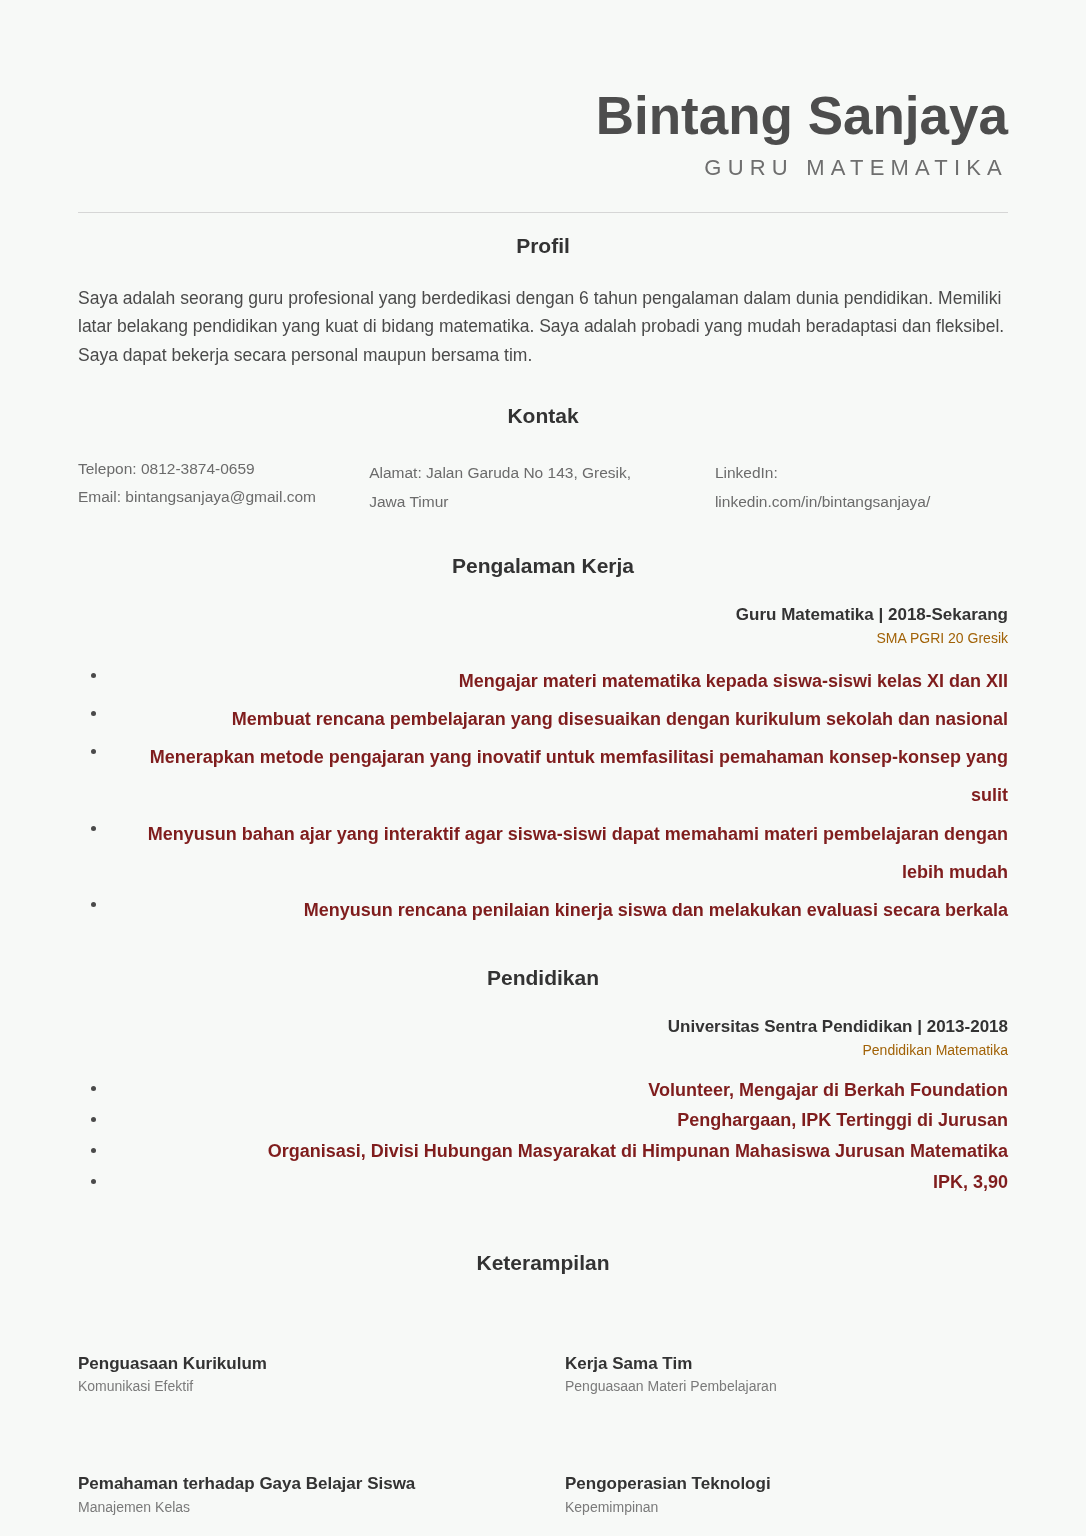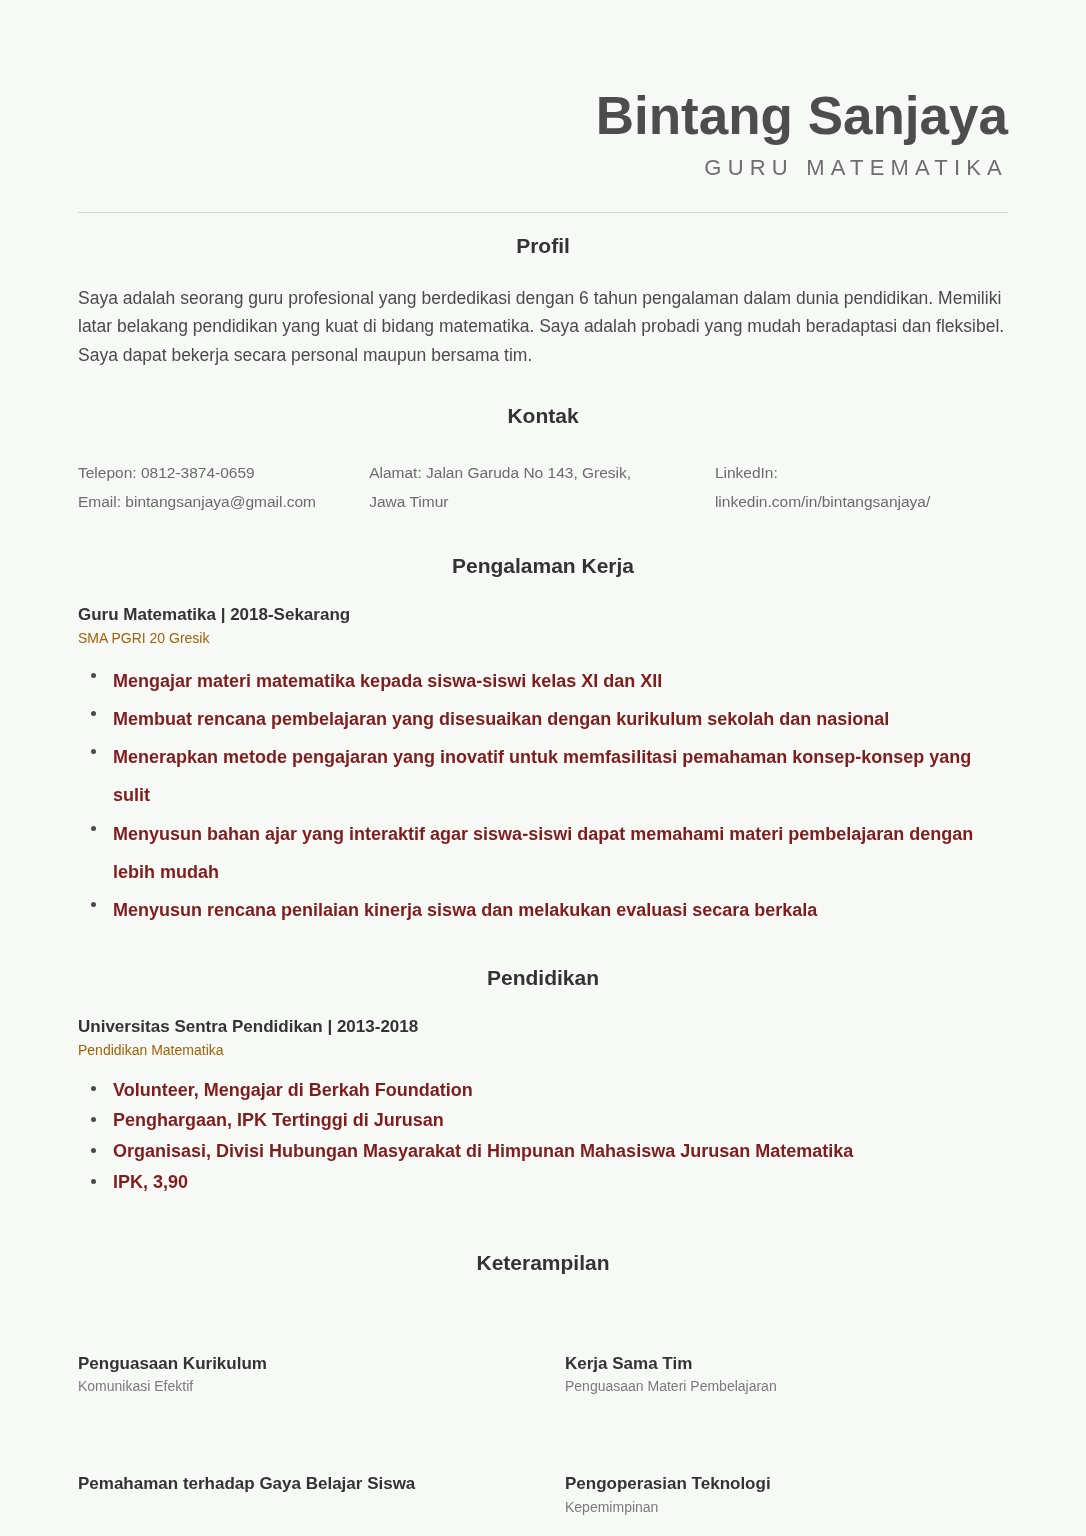--- a/index.html
+++ b/index.html
@@ -76,35 +76,35 @@
     text-align: left;
   }
 
   
   .kontak {
     margin-top: 34px;
   }
   .kontak-cols {
     margin-top: 22px;
     display: flex;
-    align-items: flex-end;
+    align-items: center;
   }
   .kontak-col {
     font-size: 15.5px;
     line-height: 1.85;
     color: #6b6b6b;
   }
   .kontak-col.c1 { width: 306px; padding-top: 0; }
   .kontak-col.c2 { width: 316px; padding-top: 9px; }
   .kontak-col.c3 { width: 308px; padding-top: 9px; margin-left: 45px; }
   .kontak-line { white-space: normal; }
 
   
   .block { margin-top: 36px; }
-  .entry { margin-top: 26px; }
+  .entry { margin-top: 26px; text-align: right; }
   .entry-title {
     font-size: 17px;
     font-weight: bold;
     color: #333333;
     line-height: 1.35;
   }
   .entry-sub {
     font-size: 14px;
     color: #a16207;
     line-height: 1.45;
@@ -245,20 +245,21 @@
         <div class="skill-sub">Komunikasi Efektif</div>
       </div>
 
       <div class="skill-cell right">
         <div class="skill-name">Kerja Sama Tim</div>
         <div class="skill-sub">Penguasaan Materi Pembelajaran</div>
       </div>
 
       <div class="skill-cell left">
         <div class="skill-name">Pemahaman terhadap Gaya Belajar Siswa</div>
+        <div class="skill-sub">Manajemen Kelas</div>
       </div>
 
       <div class="skill-cell right">
         <div class="skill-name">Pengoperasian Teknologi</div>
         <div class="skill-sub">Kepemimpinan</div>
       </div>
 
     </div>
   </div>
 

